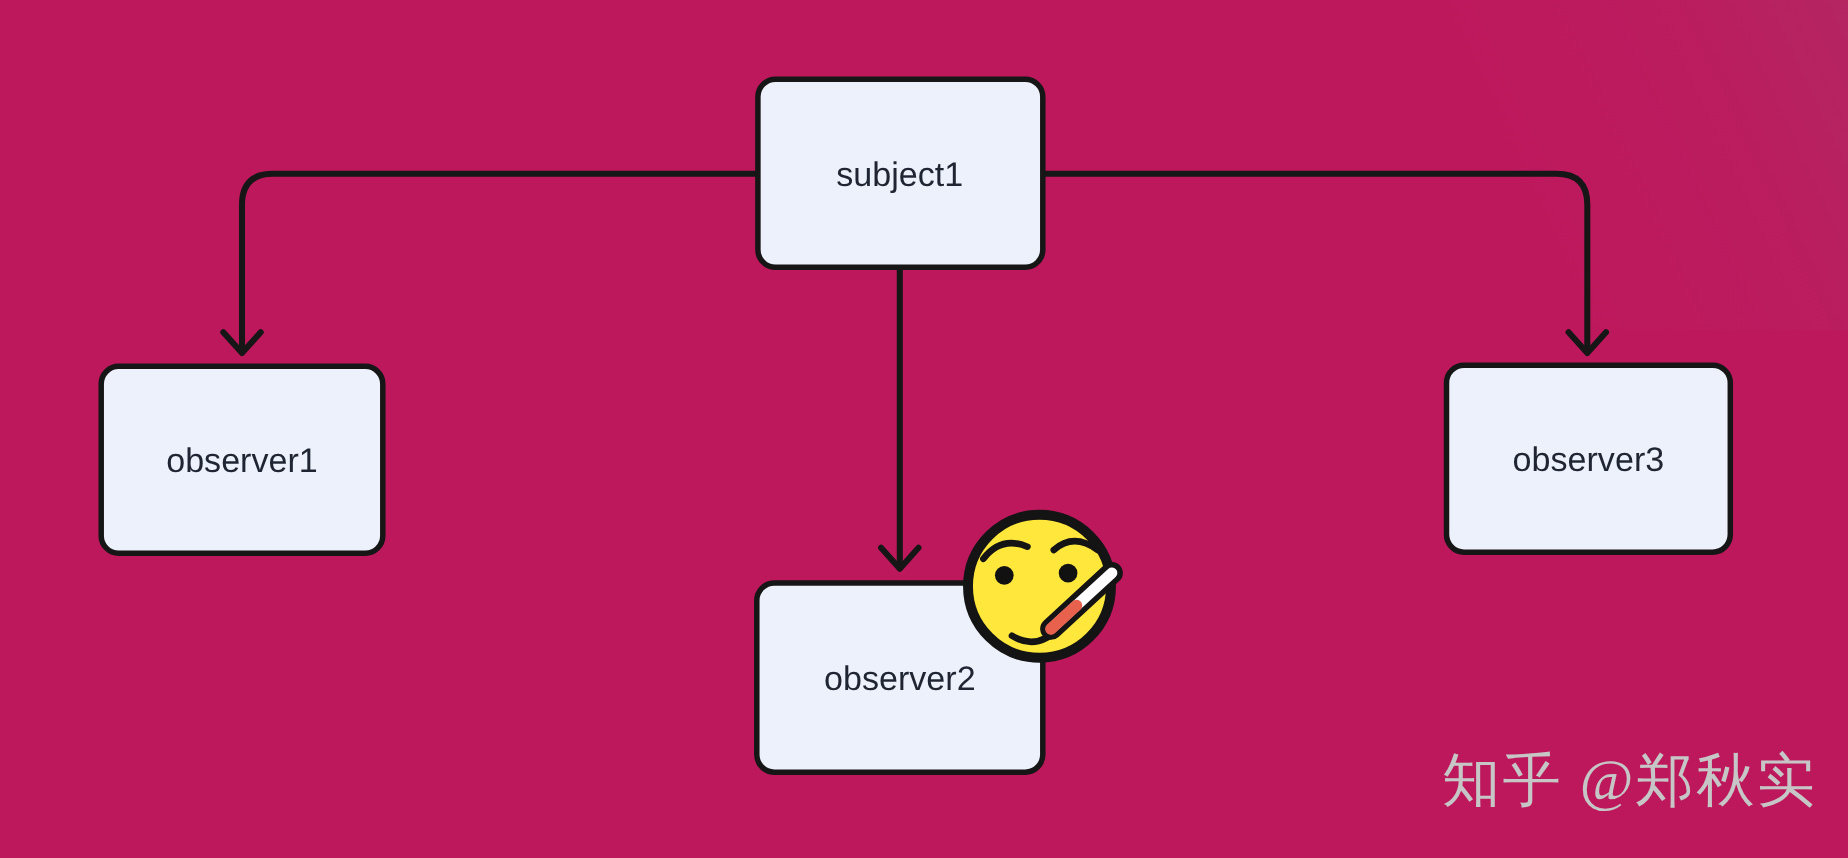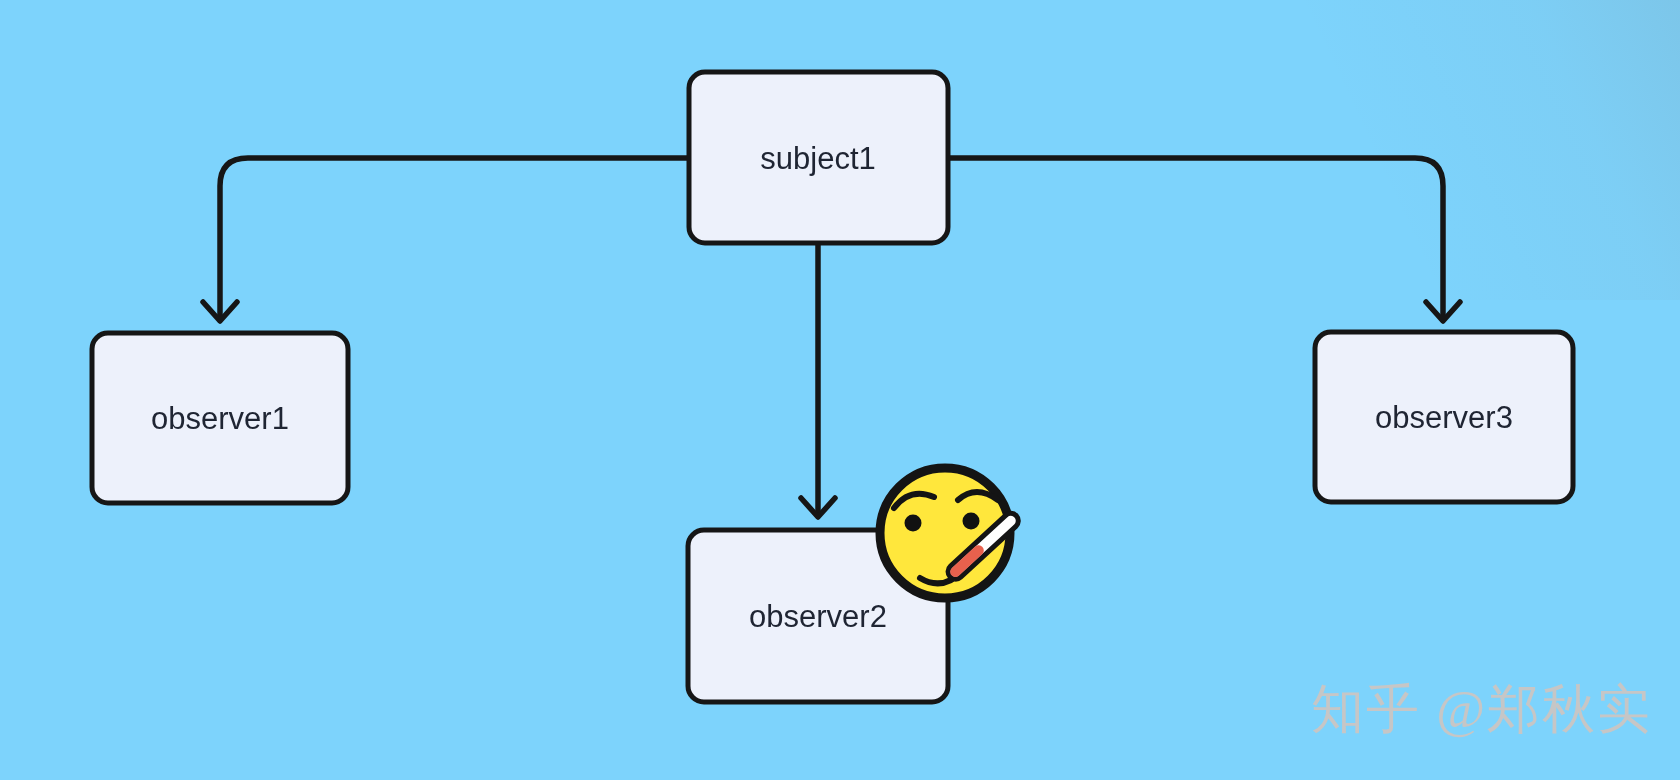--- a/index.html
+++ b/index.html
@@ -8,21 +8,21 @@
     background: #ffffff;
     width: 1680px;
     height: 780px;
     overflow: hidden;
     font-family: "Liberation Sans", "DejaVu Sans", sans-serif;
   }
   .canvas {
     position: relative;
     width: 1680px;
     height: 780px;
-    background: #7dd3fc;
+    background: #be185d;
   }
   .corner-shade {
     position: absolute;
     top: 0;
     right: 0;
     width: 560px;
     height: 300px;
     background: linear-gradient(245deg, rgba(120,120,120,0.14) 0%, rgba(120,120,120,0.05) 22%, rgba(255,255,255,0) 55%);
     pointer-events: none;
   }

